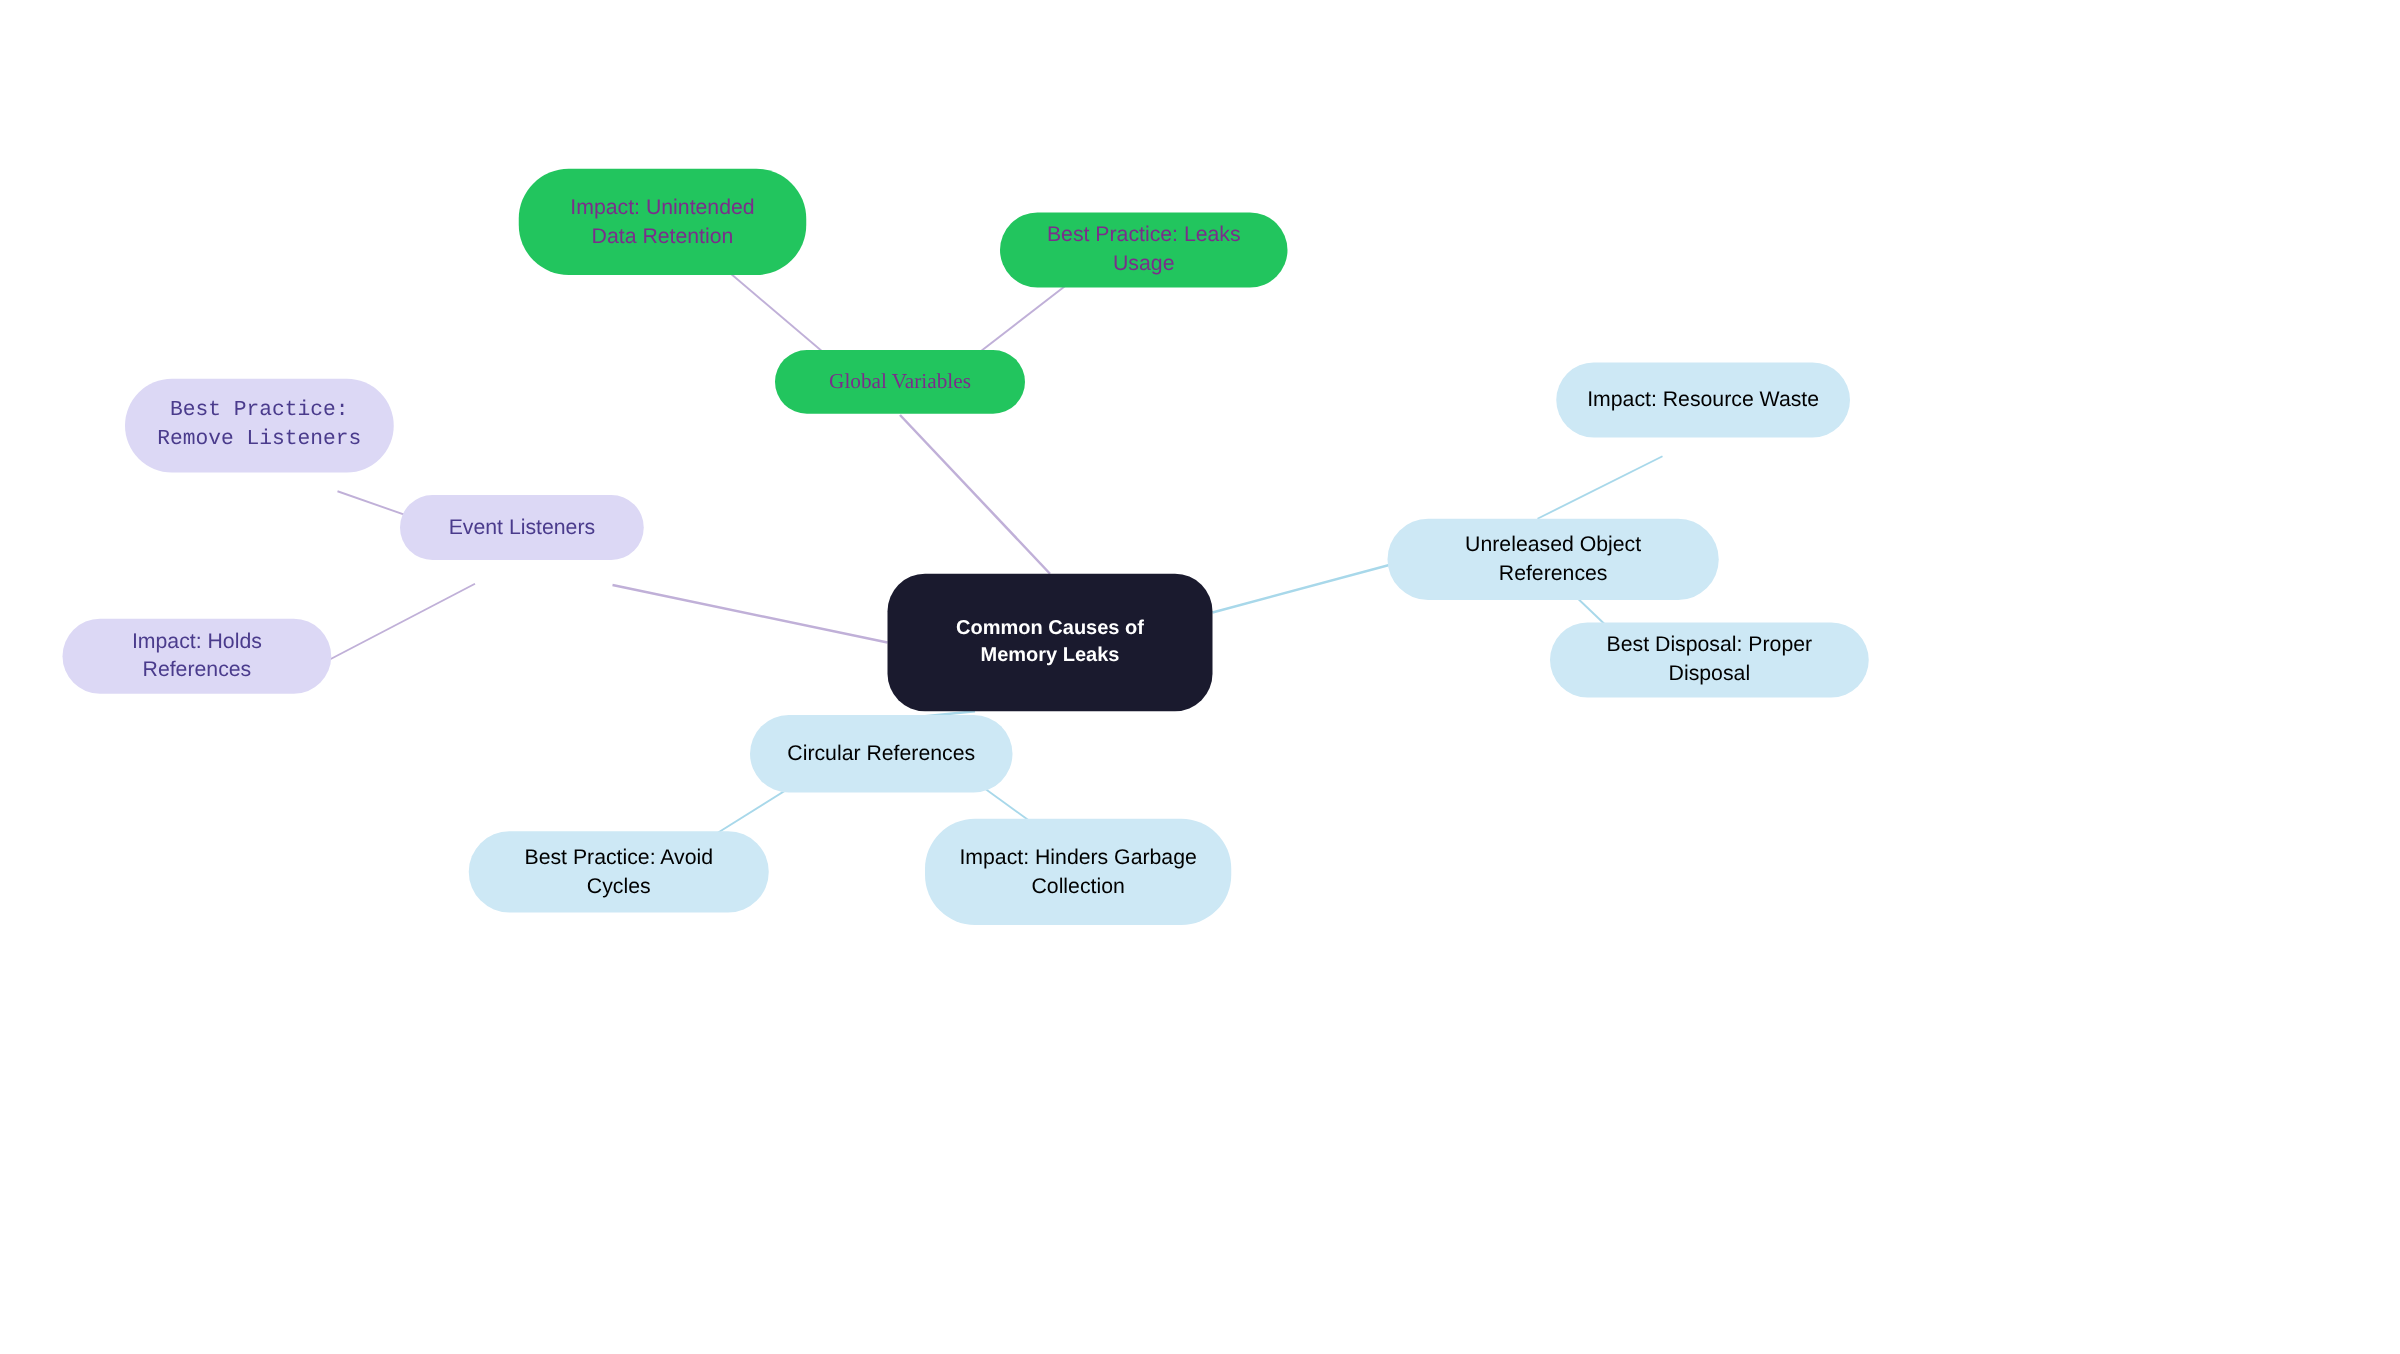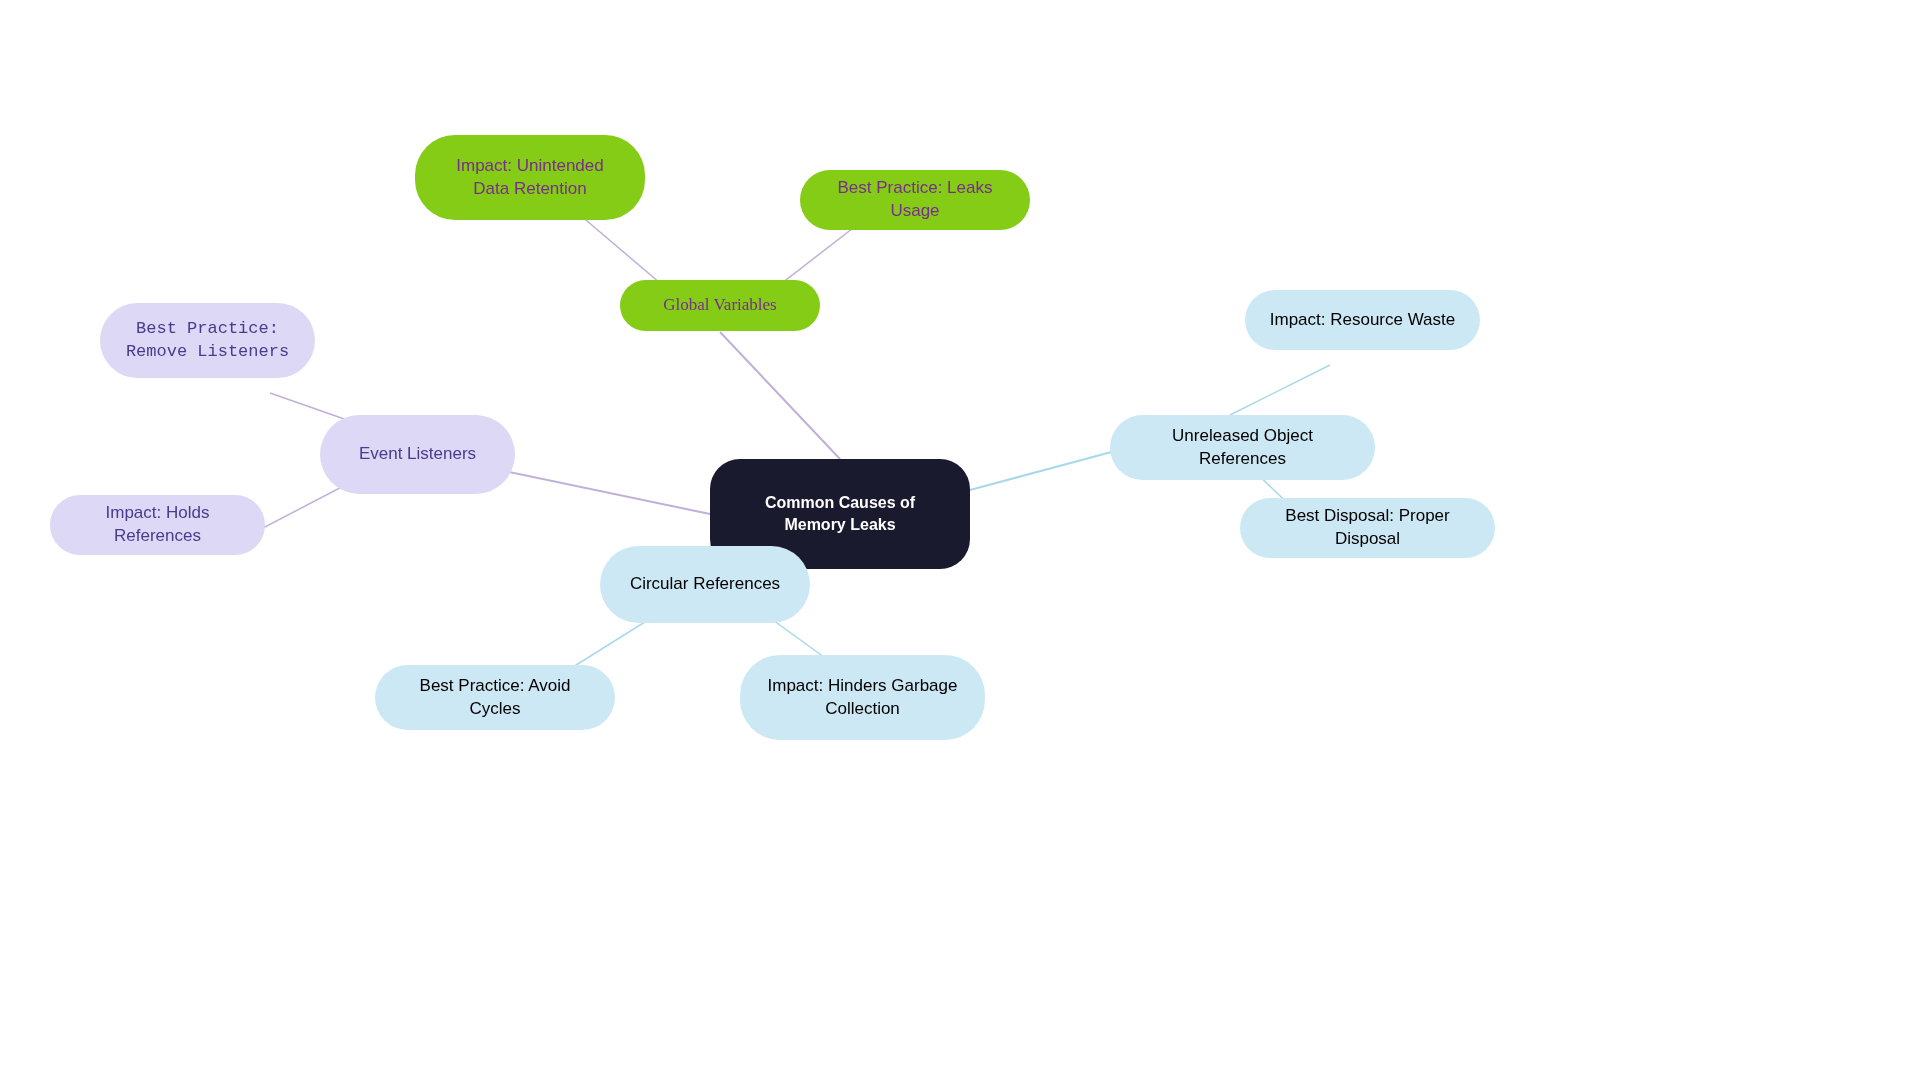--- a/index.html
+++ b/index.html
@@ -37,21 +37,21 @@
       background: #1a1a2e;
       color: #ffffff;
       font-size: 16px;
       font-weight: 600;
       border-radius: 30px;
       width: 260px;
       height: 110px;
     }
 
     .node-pink {
-      background: #84cc16;
+      background: #22c55e;
       color: #7b2d8b;
       border-radius: 40px;
     }
 
     .node-purple-light {
       background: #dcd8f5;
       color: #4a3b8c;
       border-radius: 40px;
     }
 
@@ -92,29 +92,29 @@
 </svg>
 
 <div class="node node-center" style="left: 710px; top: 459px; width: 260px; height: 110px;">Common Causes of Memory Leaks</div>
 
 <div class="node node-pink" style="left: 620px; top: 280px; width: 200px; height: 51px; font-family: Liberation Serif, serif;">Global Variables</div>
 
 <div class="node node-pink" style="left: 415px; top: 135px; width: 230px; height: 85px;">Impact: Unintended Data Retention</div>
 
 <div class="node node-pink" style="left: 800px; top: 170px; width: 230px; height: 60px;">Best Practice: Leaks Usage</div>
 
-<div class="node node-purple-light" style="left: 320px; top: 415px; width: 195px; height: 79px;">Event Listeners</div>
+<div class="node node-purple-light" style="left: 320px; top: 396px; width: 195px; height: 52px;">Event Listeners</div>
 
 <div class="node node-purple-light" style="left: 100px; top: 303px; width: 215px; height: 75px; font-family: Liberation Mono, monospace;">Best Practice: Remove Listeners</div>
 
 <div class="node node-purple-light" style="left: 50px; top: 495px; width: 215px; height: 60px;">Impact: Holds References</div>
 
 <div class="node node-blue-light" style="left: 1110px; top: 415px; width: 265px; height: 65px;">Unreleased Object References</div>
 
 <div class="node node-blue-light" style="left: 1245px; top: 290px; width: 235px; height: 60px;">Impact: Resource Waste</div>
 
 <div class="node node-blue-light" style="left: 1240px; top: 498px; width: 255px; height: 60px;">Best Disposal: Proper Disposal</div>
 
-<div class="node node-blue-light" style="left: 600px; top: 546px; width: 210px; height: 77px;">Circular References</div>
+<div class="node node-blue-light" style="left: 600px; top: 572px; width: 210px; height: 62px;">Circular References</div>
 
 <div class="node node-blue-light" style="left: 375px; top: 665px; width: 240px; height: 65px;">Best Practice: Avoid Cycles</div>
 
 <div class="node node-blue-light" style="left: 740px; top: 655px; width: 245px; height: 85px;">Impact: Hinders Garbage Collection</div>
 
 </body></html>

